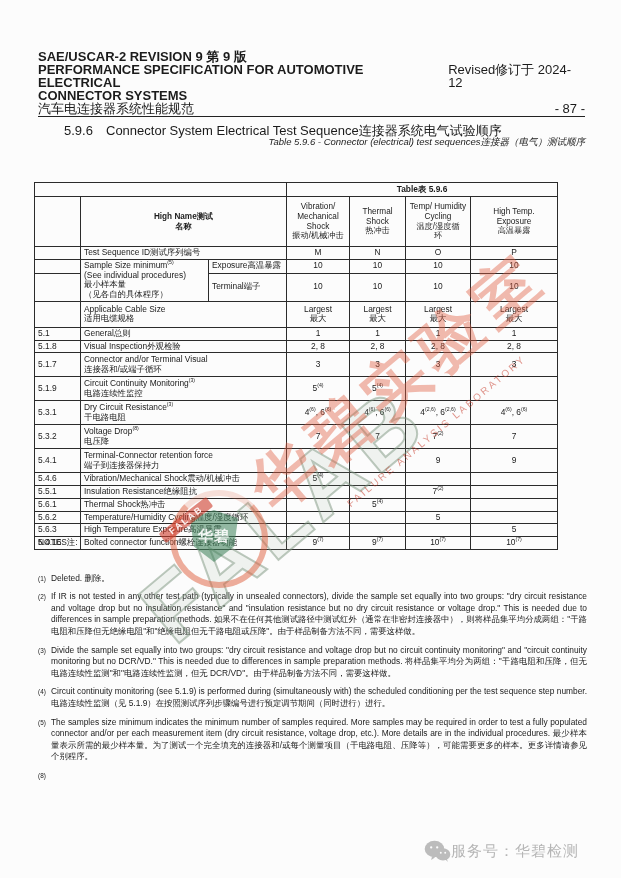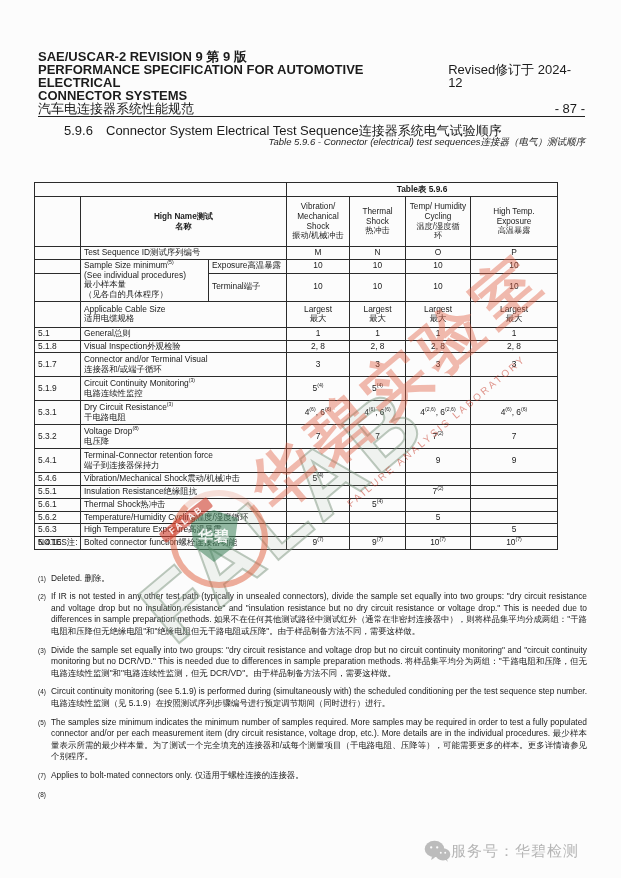--- a/index.html
+++ b/index.html
@@ -273,21 +273,20 @@
   </tbody>
     </table>
 
   <div class="notes">
     <div class="notes-heading">NOTES注:</div>
     <div class="note"><sup class="marker">(1)</sup><span>Deleted. 删除。</span></div>
     <div class="note"><sup class="marker">(2)</sup><span>If IR is not tested in any other test path (typically in unsealed connectors), divide the sample set equally into two groups: "dry circuit resistance and voltage drop but no insulation resistance" and "insulation resistance but no dry circuit resistance or voltage drop." This is needed due to differences in sample preparation methods. 如果不在任何其他测试路径中测试红外（通常在非密封连接器中），则将样品集平均分成两组："干路电阻和压降但无绝缘电阻"和"绝缘电阻但无干路电阻或压降"。由于样品制备方法不同，需要这样做。</span></div>
     <div class="note"><sup class="marker">(3)</sup><span>Divide the sample set equally into two groups: "dry circuit resistance and voltage drop but no circuit continuity monitoring" and "circuit continuity monitoring but no DCR/VD." This is needed due to differences in sample preparation methods. 将样品集平均分为两组："干路电阻和压降，但无电路连续性监测"和"电路连续性监测，但无 DCR/VD"。由于样品制备方法不同，需要这样做。</span></div>
     <div class="note"><sup class="marker">(4)</sup><span>Circuit continuity monitoring (see 5.1.9) is performed during (simultaneously with) the scheduled conditioning per the test sequence step number. 电路连续性监测（见 5.1.9）在按照测试序列步骤编号进行预定调节期间（同时进行）进行。</span></div>
     <div class="note"><sup class="marker">(5)</sup><span>The samples size minimum indicates the minimum number of samples required. More samples may be required in order to test a fully populated connector and/or per each measurement item (dry circuit resistance, voltage drop, etc.). More details are in the individual procedures. 最少样本量表示所需的最少样本量。为了测试一个完全填充的连接器和/或每个测量项目（干电路电阻、压降等），可能需要更多的样本。更多详情请参见个别程序。</span></div>
-    <div class="note"><sup class="marker">(7)</sup><span>Applies to bolt-mated connectors only. 仅适用于螺栓连接的连接器。</span></div>
     <div class="note"><sup class="marker">(8)</sup></div>
   </div>
 
   <div class="wm">
     <div class="wm-falab">FALAB</div>
     <div class="wm-cn">华碧实验室</div>
     <div class="wm-sub">FAILURE ANALYSIS LABORATORY</div>
     <div class="stamp">
       <div class="stamp-ring"></div>
       <div class="stamp-shield">

